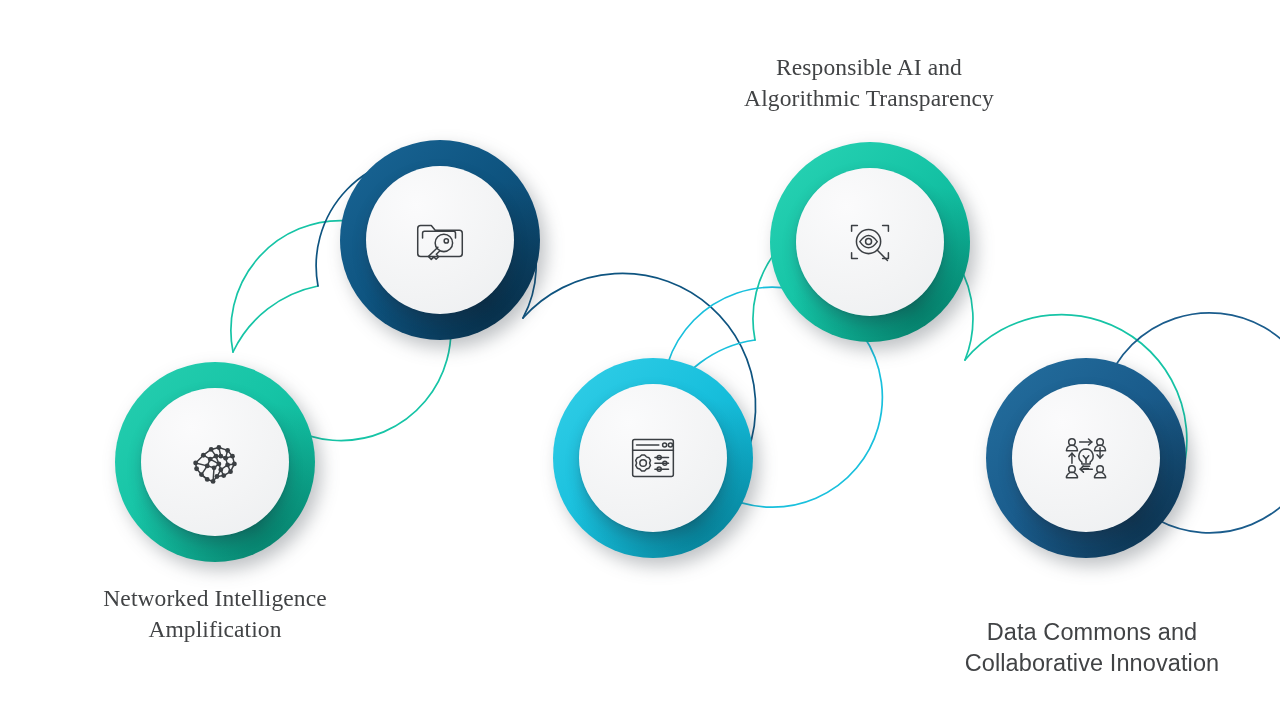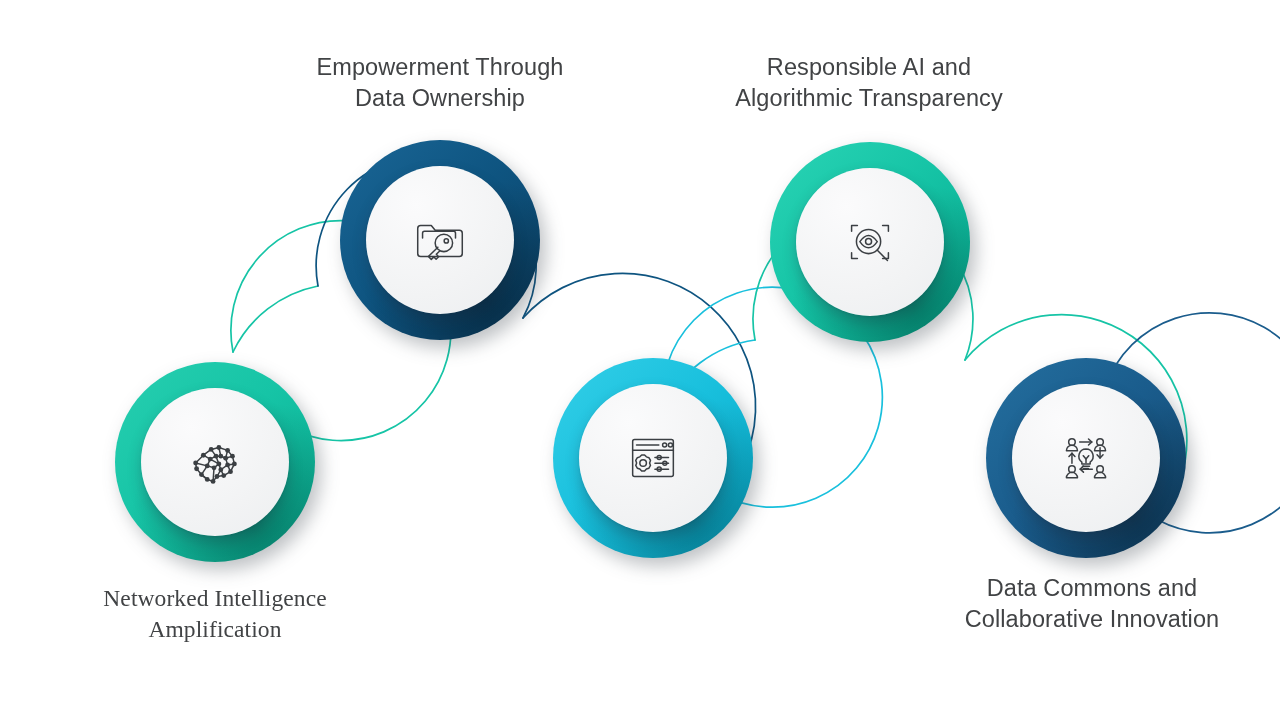--- a/index.html
+++ b/index.html
@@ -196,22 +196,20 @@
         <g class="icon-stroke">
           <path d="M9 20 a3 3 0 0 1 3-3 h11 l4 5 h25 a3 3 0 0 1 3 3 v21 a3 3 0 0 1 -3 3 h-40 a3 3 0 0 1 -3 -3 Z"></path>
           <path d="M14 30 v-5 a2 2 0 0 1 2 -2 h30 a2 2 0 0 1 2 2 v5"></path>
           <circle cx="36" cy="35" r="9"></circle>
           <circle cx="38.5" cy="33" r="2.2"></circle>
           <path d="M29.8 39.4 L20 49 l3 3 l2.6 -2.6 l2.4 2.4 l2.6 -2.6 l-2.4 -2.4 l3.5 -3.5"></path>
         </g>
       </svg>
     </div>
   </div>
-  <div class="label" style="left:260px; top:52px; width:360px;">Empowerment Through
-Data Ownership</div>
 
   <div class="node" style="left:553px; top:358px;">
     <div class="node-ring-shadow"></div>
     <div class="node-ring" style="background:
            radial-gradient(circle at 70% 82%, rgba(0,0,0,0.28) 0%, rgba(0,0,0,0) 58%),
            linear-gradient(135deg, #34cfe8 0%, #19c0dd 46%, #04a5c4 100%);"></div>
     <div class="node-disc">
 
       <svg viewBox="0 0 64 64">
         <g class="icon-stroke">
@@ -247,21 +245,21 @@
           <path d="M13 43 V49 h6"></path>
           <path d="M51 43 V49 h-6"></path>
           <circle cx="30.5" cy="31.5" r="12.5"></circle>
           <path d="M39.6 40.6 L50 51"></path>
           <path d="M21.5 31.6 c3 -4.3 6 -6.4 9 -6.4 c3 0 6 2.1 9 6.4 c-3 4.3 -6 6.4 -9 6.4 c-3 0 -6 -2.1 -9 -6.4 Z"></path>
           <circle cx="30.5" cy="31.6" r="3.1"></circle>
         </g>
       </svg>
     </div>
   </div>
-  <div class="label" style="left:685px; top:52px; width:368px;">Responsible AI and
+  <div class="label" style="left:685px; top:52px; width:368px;font-family:Liberation Serif, serif;">Responsible AI and
 Algorithmic Transparency</div>
 
   <div class="node" style="left:986px; top:358px;">
     <div class="node-ring-shadow"></div>
     <div class="node-ring" style="background:
            radial-gradient(circle at 74% 80%, rgba(0,0,0,0.32) 0%, rgba(0,0,0,0) 56%),
            linear-gradient(135deg, #246f9f 0%, #1a5c8c 48%, #10456c 100%);"></div>
     <div class="node-disc">
 
       <svg viewBox="0 0 64 64">
@@ -290,16 +288,16 @@
           <path d="M38.5 43.5 H26"></path>
           <path d="M29.4 40.4 L26 43.5 L29.4 46.6"></path>
           <path d="M17.5 37.5 V27"></path>
           <path d="M14.4 30.4 L17.5 27 L20.6 30.4"></path>
           <path d="M46.5 21.5 V32"></path>
           <path d="M43.4 28.6 L46.5 32 L49.6 28.6"></path>
         </g>
       </svg>
     </div>
   </div>
-  <div class="label" style="left:908px; top:573px; width:368px;">Data Commons and
+  <div class="label" style="left:908px; top:617px; width:368px;">Data Commons and
 Collaborative Innovation</div>
 
 </div>
 
 </body></html>

